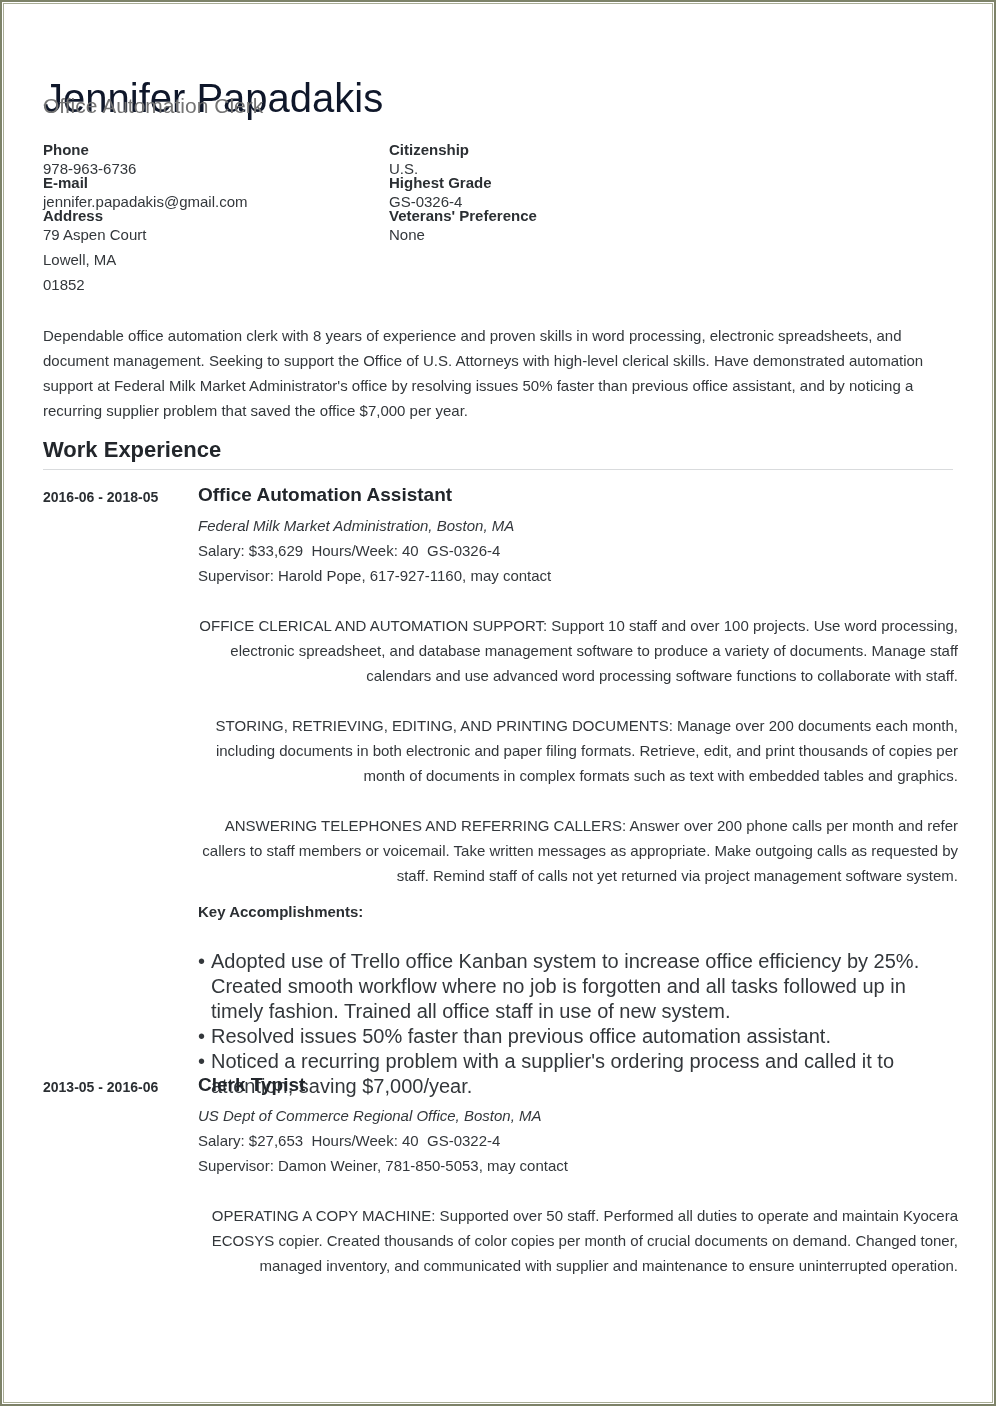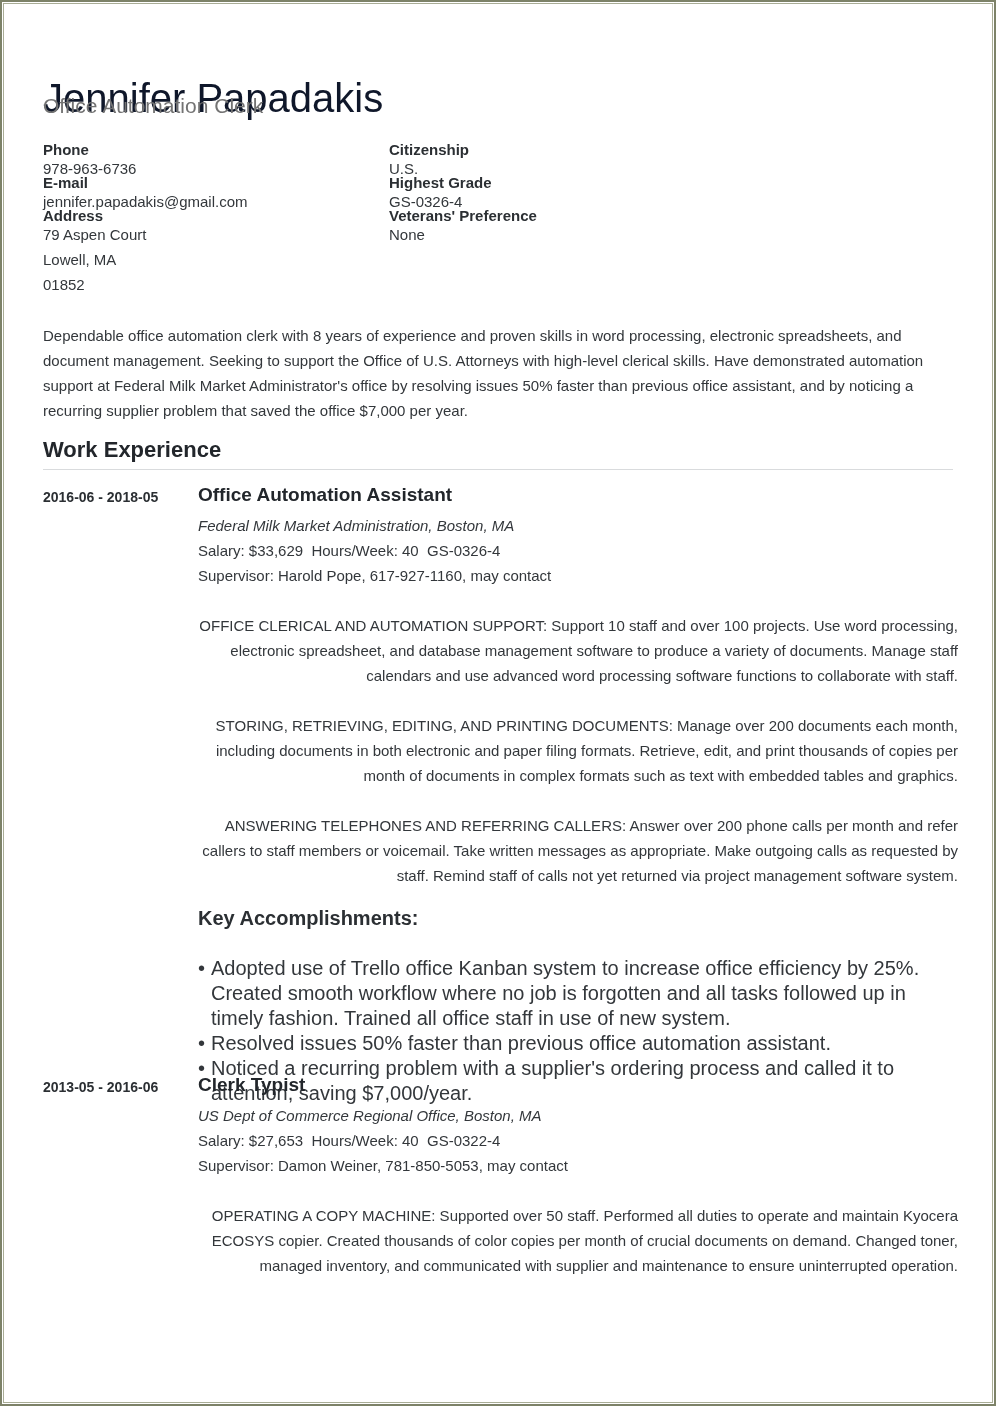--- a/index.html
+++ b/index.html
@@ -43,21 +43,21 @@
   .job { position: absolute; left: 0; width: 910px; }
   .job-date {
     position: absolute; left: 0; top: 5px;
     font-size: 14px; font-weight: bold; color: #2b2f33; white-space: nowrap;
   }
   .job-body { position: absolute; left: 155px; top: 0; width: 760px; }
   .job-title { font-size: 19px; font-weight: bold; color: #22262b; height: 29px; line-height: 22px; }
   .line { font-size: 15px; line-height: 25px; color: #33373b; }
   .employer { font-style: italic; }
   .para { font-size: 15px; line-height: 25px; color: #33373b; margin-top: 25px; text-align: right; }
-  .ka { font-size: 20px; line-height: 25px; font-weight: bold; margin-top: 18px; color: #2b2f33; }
+  .ka { font-size: 15px; line-height: 25px; font-weight: bold; margin-top: 11px; color: #2b2f33; }
   ul.bul { list-style: none; margin: 25px 0 0 0; padding: 0; }
   ul.bul li { font-size: 20px; line-height: 25px; color: #33373b; position: relative; padding-left: 13px; }
   ul.bul li::before { content: "\2022"; position: absolute; left: 0; top: 0; }
 </style>
 </head>
 <body>
 
 <div class="frame"></div>
 
 <div class="page">

